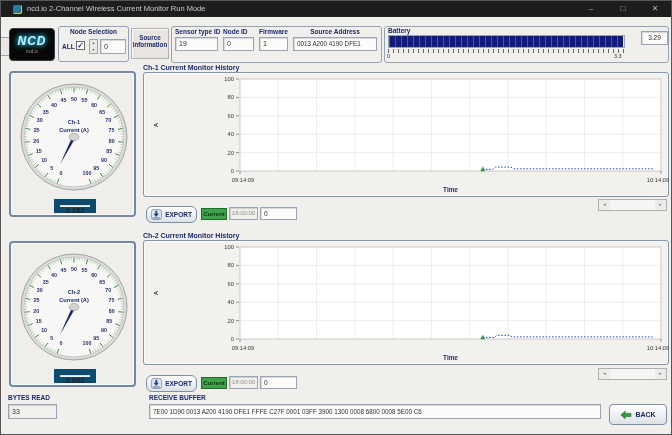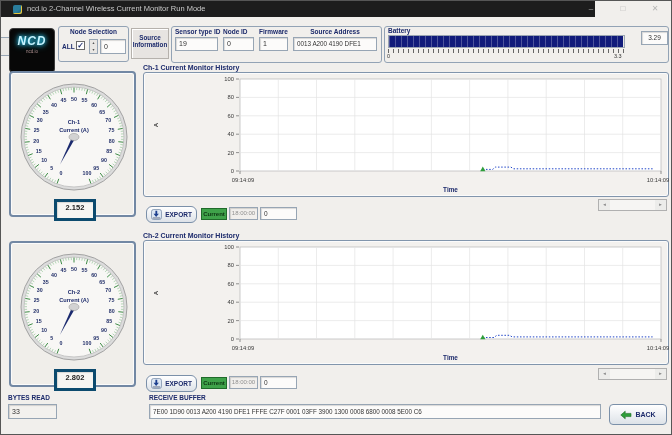--- a/index.html
+++ b/index.html
@@ -1,43 +1,43 @@
 <!DOCTYPE html>
 <html><head>
 <meta charset="utf-8">
 <style>
   html,body{margin:0;padding:0;background:#9a9a9a}
   *{box-sizing:border-box}
   .win{position:relative;width:672px;height:435px;background:#f1efec;font-family:"Liberation Sans",sans-serif;border:1px solid #565656;overflow:hidden}
   .abs{position:absolute}
-  .titlebar{position:absolute;left:0;top:0;width:594px;height:16px;background:#1d1d1d;color:#cccccc}
+  .titlebar{position:absolute;left:0;top:0;width:672px;height:16px;background:#1d1d1d;color:#cccccc}
   .title-text{position:absolute;left:26px;top:0;font-size:7.5px;line-height:16px;white-space:nowrap;color:#c9c9c9}
   .winbtn{position:absolute;top:0;width:20px;height:16px;text-align:center;font-size:8px;line-height:16px;color:#b5b5b5;cursor:pointer}
   .appicon{position:absolute;left:12px;top:4px;width:9px;height:9px;border-radius:2px;background:linear-gradient(135deg,#2a7d9c 55%,#145a74);box-shadow:inset -1px -1px 0 #e8c63a}
   .grp{position:absolute;border:1px solid #93a3b5;border-radius:3px}
   .lbl{position:absolute;font-size:6.5px;font-weight:bold;color:#1c2a6b;white-space:nowrap}
   .sunken{position:absolute;border:1px solid #97a5b4;background:#fcfbfa;box-shadow:inset 1px 1px 1px rgba(0,0,0,.14)}
   .val{font-size:7px;color:#333;white-space:nowrap;padding-left:3px;overflow:hidden}
-  .logo{position:absolute;left:8px;top:27px;width:46px;height:45px;background:#070707;border:1px solid #3b3b3b;border-radius:4px;text-align:center}
+  .logo{position:absolute;left:8px;top:27px;width:46px;height:33px;background:#070707;border:1px solid #3b3b3b;border-radius:4px;text-align:center}
   .logo-brand{display:block;margin-top:5px;font-size:12px;font-weight:bold;font-style:italic;letter-spacing:1px;color:#c6f4ff;text-shadow:0 0 4px #29d3ff,0 0 7px #29d3ff}
   .logo-sub{display:block;font-size:4.5px;color:#b08f8f;margin-top:1px}
   .checkbox{position:absolute;width:9px;height:9px;border:1px solid #6a6a6a;background:#fff;font-size:8px;line-height:8px;text-align:center;color:#1c2a6b;font-weight:bold;cursor:pointer}
   .spinner{position:absolute;width:9px;height:15px;border:1px solid #97a5b4;background:#e9e7e4;cursor:pointer}
   .spin-glyph{display:block;height:7px;font-size:3.5px;line-height:7px;text-align:center;color:#555}
   .batt-ruler{position:absolute;height:4px;background:repeating-linear-gradient(90deg,#666 0,#666 1px,transparent 1px,transparent 5px)}
   .tick-lbl{position:absolute;font-size:5.5px;color:#333;white-space:nowrap}
   .badge{position:absolute;background:#3fa24a;border:1px solid #1f6b2a;color:#0d3512;font-size:6px;font-weight:bold;text-align:center}
   .btn{position:absolute;border:1px solid #7b90a9;border-radius:6px;background:linear-gradient(#ffffff,#dde2e8);display:flex;align-items:center;justify-content:center;gap:3px;cursor:pointer}
   .btn-lbl{font-size:6.5px;font-weight:bold;color:#1c2a6b}
   .scrollbar{position:absolute;height:12px;border:1px solid #b0b0b0;background:#f6f5f3;display:flex;align-items:stretch;cursor:pointer}
   .sb-arrow{width:11px;font-size:4.5px;line-height:10px;text-align:center;color:#888;background:#ececea}
   .sb-track{flex:1}
   .chart-panel{position:absolute;width:526px;height:125px;border:1.5px solid #8195ac;border-radius:3px;background:#f3f1ee;box-shadow:inset 0 0 0 1px #fbfbfb}
   .gauge-panel{position:absolute;left:8px;width:127px;height:146px;border:2px solid #7288a4;border-radius:4px;background:#f0eeea;box-shadow:inset 0 0 0 1px #fbfbfb}
-  .gauge-value{position:absolute;left:43px;top:126px;width:42px;height:22px;border:3px solid #0c4a6e;background:#f6f5f2;box-shadow:inset 1px 1px 1px rgba(0,0,0,.12);font-size:7.5px;font-weight:bold;color:#222;text-align:center;line-height:12px}
+  .gauge-value{position:absolute;left:43px;top:126px;width:42px;height:14px;border:6px solid #0c4a6e;background:#f6f5f2;box-shadow:inset 1px 1px 1px rgba(0,0,0,.12);font-size:7.5px;font-weight:bold;color:#222;text-align:center;line-height:12px}
   .footer-lbl{position:absolute;font-size:6.5px;font-weight:bold;color:#1c2a6b}
   .edge-stub{position:absolute;left:0;top:36px;width:9px;height:19px;border:1px solid #97a5b4;border-left:none;background:#eae8e5}
 </style>
 </head>
 <body>
 
 <div class="win">
 
   <div class="titlebar">
     <span class="appicon"></span>

